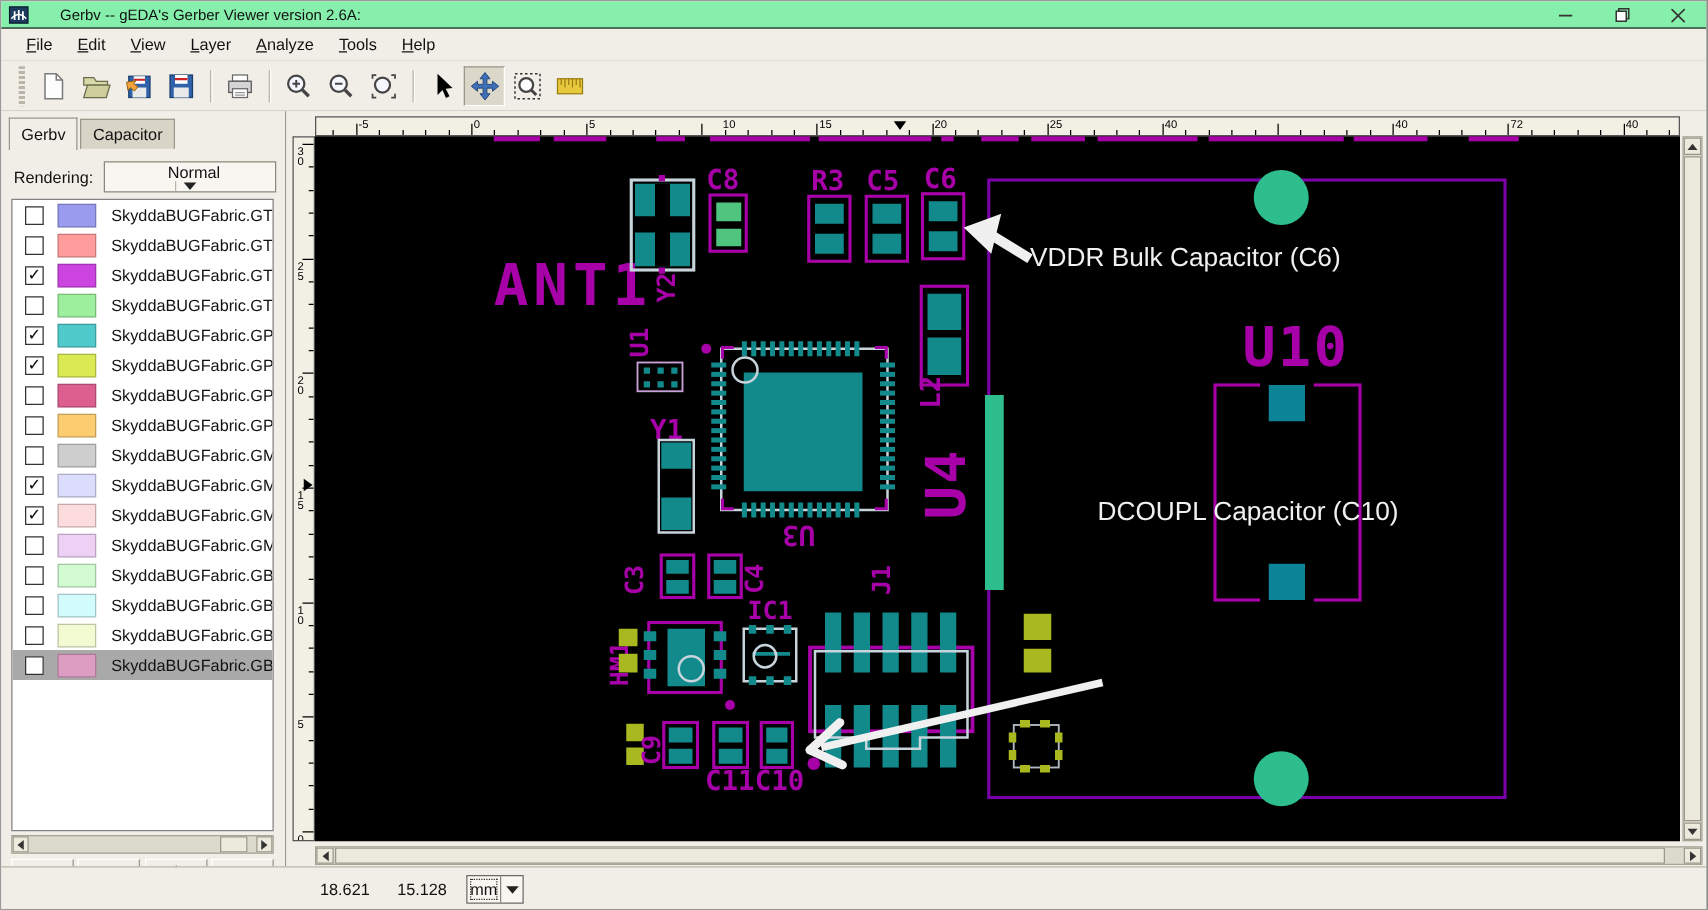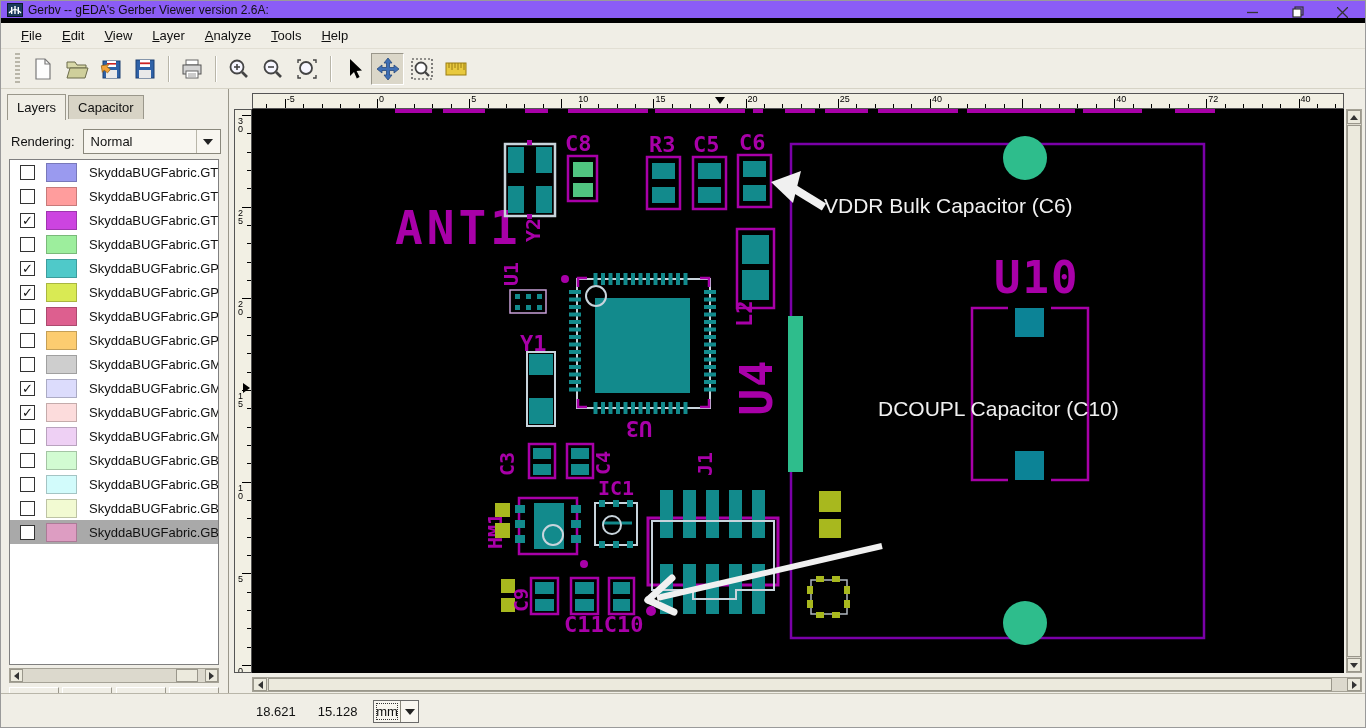--- a/index.html
+++ b/index.html
@@ -3,21 +3,21 @@
 <meta charset="utf-8">
 <style>
   * { margin:0; padding:0; box-sizing:border-box; }
   html,body { background:#888; }
   .window {
     position:relative; width:1366px; height:728px;
     background:#f0eee6; font-family:"Liberation Sans",sans-serif;
     border:1px solid #9a9a9a; overflow:hidden;
   }
   
-  .titlebar { position:absolute; left:0; top:0; right:0; height:22px; background:#8b5cf6; border-bottom:5px solid #000000; display:flex; align-items:center; }
+  .titlebar { position:absolute; left:0; top:0; right:0; height:22px; background:#86efac; border-bottom:1px solid #000000; display:flex; align-items:center;gap:20px; }
   .titlebar .app-icon { width:16px; height:16px; margin:0 5px 0 6px; }
   .titlebar .title-text { font-size:12px; color:#111; }
   .win-btns { position:absolute; right:0; top:0; height:22px; display:flex; }
   .win-btn { width:45px; height:22px; display:flex; align-items:center; justify-content:center; }
   
   .menubar { position:absolute; left:0; top:22px; right:0; height:26px; background:#f0eee6; border-bottom:1px solid #e2dfd4; display:flex; align-items:center; padding-left:10px; }
   .menu-item { font-size:13px; color:#111; padding:3px 10px; }
   .menu-item u { text-decoration:underline; }
   
   .toolbar { position:absolute; left:0; top:48px; right:0; height:40px; background:#f0eee6; border-bottom:1px solid #d6d3c6; display:flex; align-items:center; padding-left:14px; }
@@ -26,21 +26,21 @@
   .tbtn svg { width:24px; height:24px; }
   .tbtn.active { background:#dbd7c9; border:1px solid #9a978b; border-right-color:#fff; border-bottom-color:#fff; }
   .tsep { width:1px; height:26px; background:#b9b6a9; margin:0 6px; box-shadow:1px 0 0 #fff; }
   
   .panel { position:absolute; left:0; top:88px; width:228px; height:604px; background:#f0eee6; border-right:1px solid #9a978b; }
   .tabs { position:absolute; left:6px; top:4px; display:flex; align-items:flex-end; }
   .tab { font-size:13px; color:#111; padding:4px 9px; border:1px solid #9a978b; border-bottom:none; background:#d8d4c6; margin-right:2px; }
   .tab.active { background:#f0eee6; padding:5px 9px; position:relative; top:1px; }
   .rendering-row { position:absolute; left:10px; top:40px; display:flex; align-items:center; }
   .rendering-label { font-size:13px; color:#111; margin-right:8px; }
-  .combo { width:138px; height:25px; border:1px solid #8a887c; background:#f8f6f0; display:flex; align-items:center; position:relative; }
+  .combo { width:138px; height:25px; border:1px solid #8a887c; background:#f8f6f0; display:flex; align-items:center; position:relative;flex-direction:column; }
   .combo .combo-value { font-size:13px; color:#111; padding-left:7px; flex:1; }
   .combo .combo-arrow { width:24px; height:100%; border-left:1px solid #b9b6a9; display:flex; align-items:center; justify-content:center; }
   .arrow-down-glyph { width:0; height:0; border-left:5px solid transparent; border-right:5px solid transparent; border-top:6px solid #222; }
   .layer-list { position:absolute; left:8px; top:70px; width:210px; height:506px; background:#fff; border:1px solid #808080; overflow:hidden; }
   .layer-row { height:24px; display:flex; align-items:center; padding-left:10px; white-space:nowrap; overflow:hidden; }
   .layer-row.selected { background:#a9a9a9; }
   .cbx { width:15px; height:15px; background:#fff; border:1px solid #333; margin-right:11px; flex:none; display:flex; align-items:center; justify-content:center; font:bold 13px "DejaVu Sans",sans-serif; color:#111; }
   .swatch { width:31px; height:19px; margin-right:12px; flex:none; border:1px solid rgba(0,0,0,0.22); }
   .layer-name { font-size:13px; color:#111; }
   
@@ -227,21 +227,21 @@
           <line x1="11" y1="6" x2="11" y2="11" stroke="#9a7d10"></line>
           <line x1="14" y1="6" x2="14" y2="13" stroke="#9a7d10"></line>
           <line x1="17" y1="6" x2="17" y2="11" stroke="#9a7d10"></line>
           <line x1="20" y1="6" x2="20" y2="13" stroke="#9a7d10"></line>
         </svg>
       </div>
   </div>
 
   <div class="panel">
     <div class="tabs">
-        <span class="tab active">Layers</span>
+        <span class="tab active">Gerbv</span>
         <span class="tab">Capacitor</span>
       </div>
     <div class="rendering-row">
       <span class="rendering-label">Rendering:</span>
       <div class="combo">
         <span class="combo-value">Normal</span>
         <span class="combo-arrow">
             <span class="arrow-down-glyph"></span>
           </span>
       </div>

